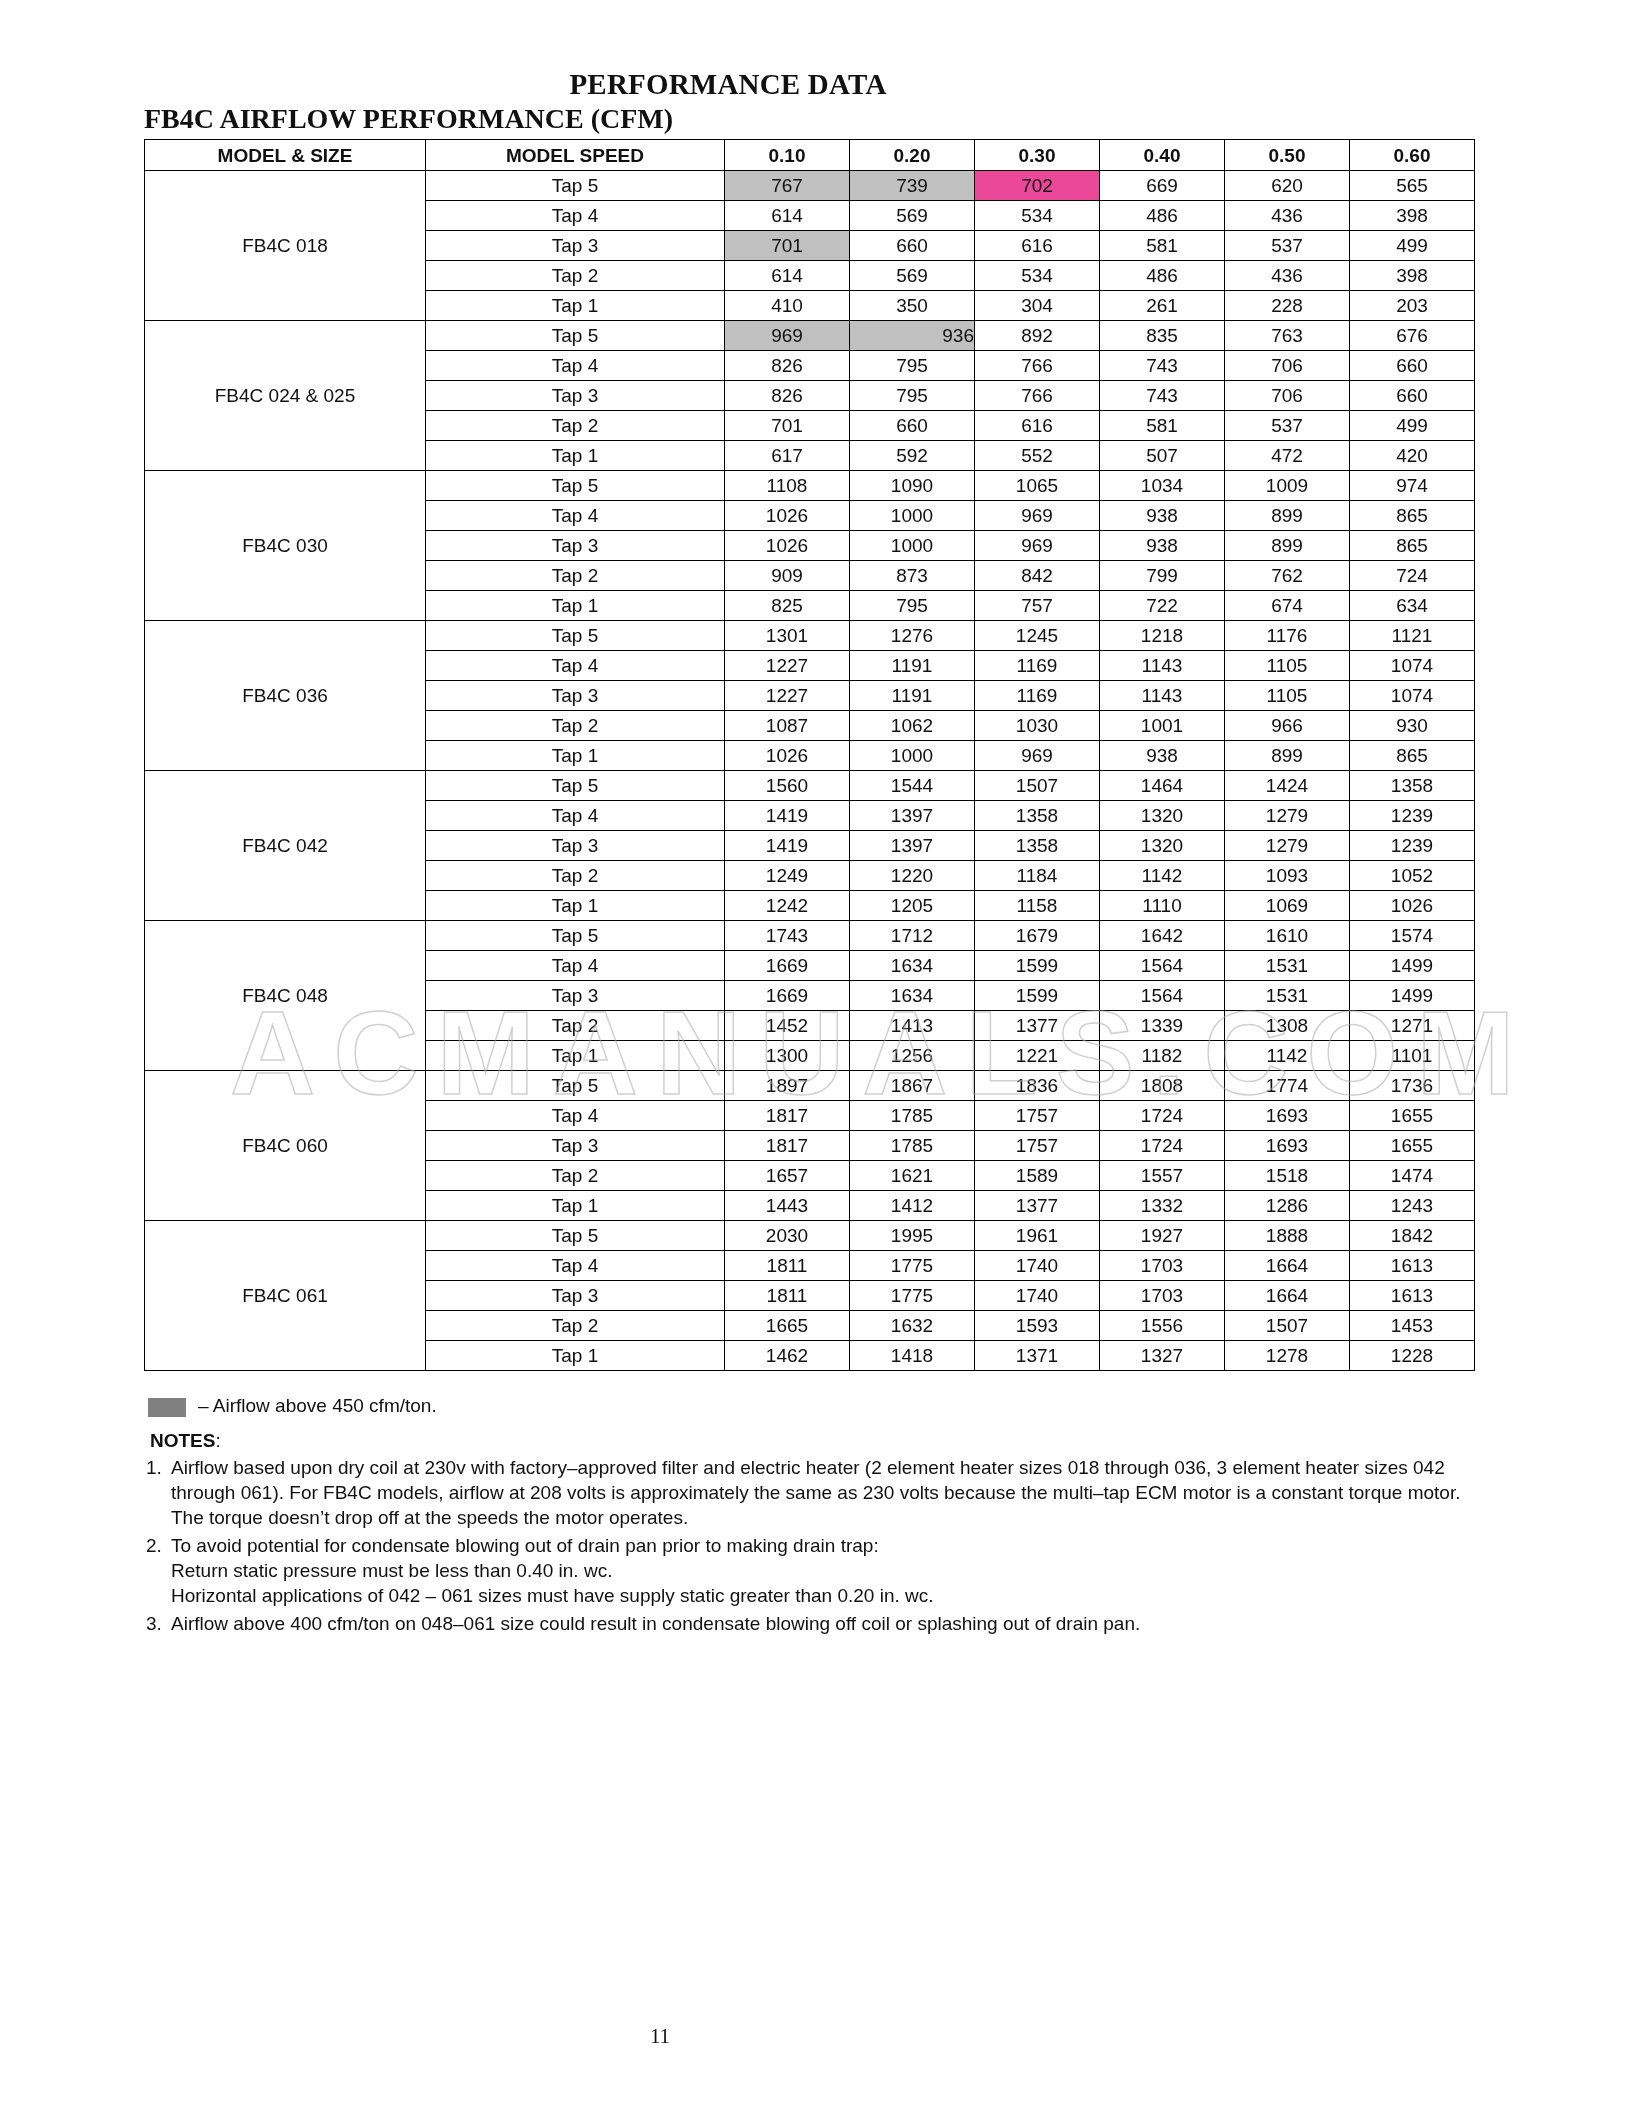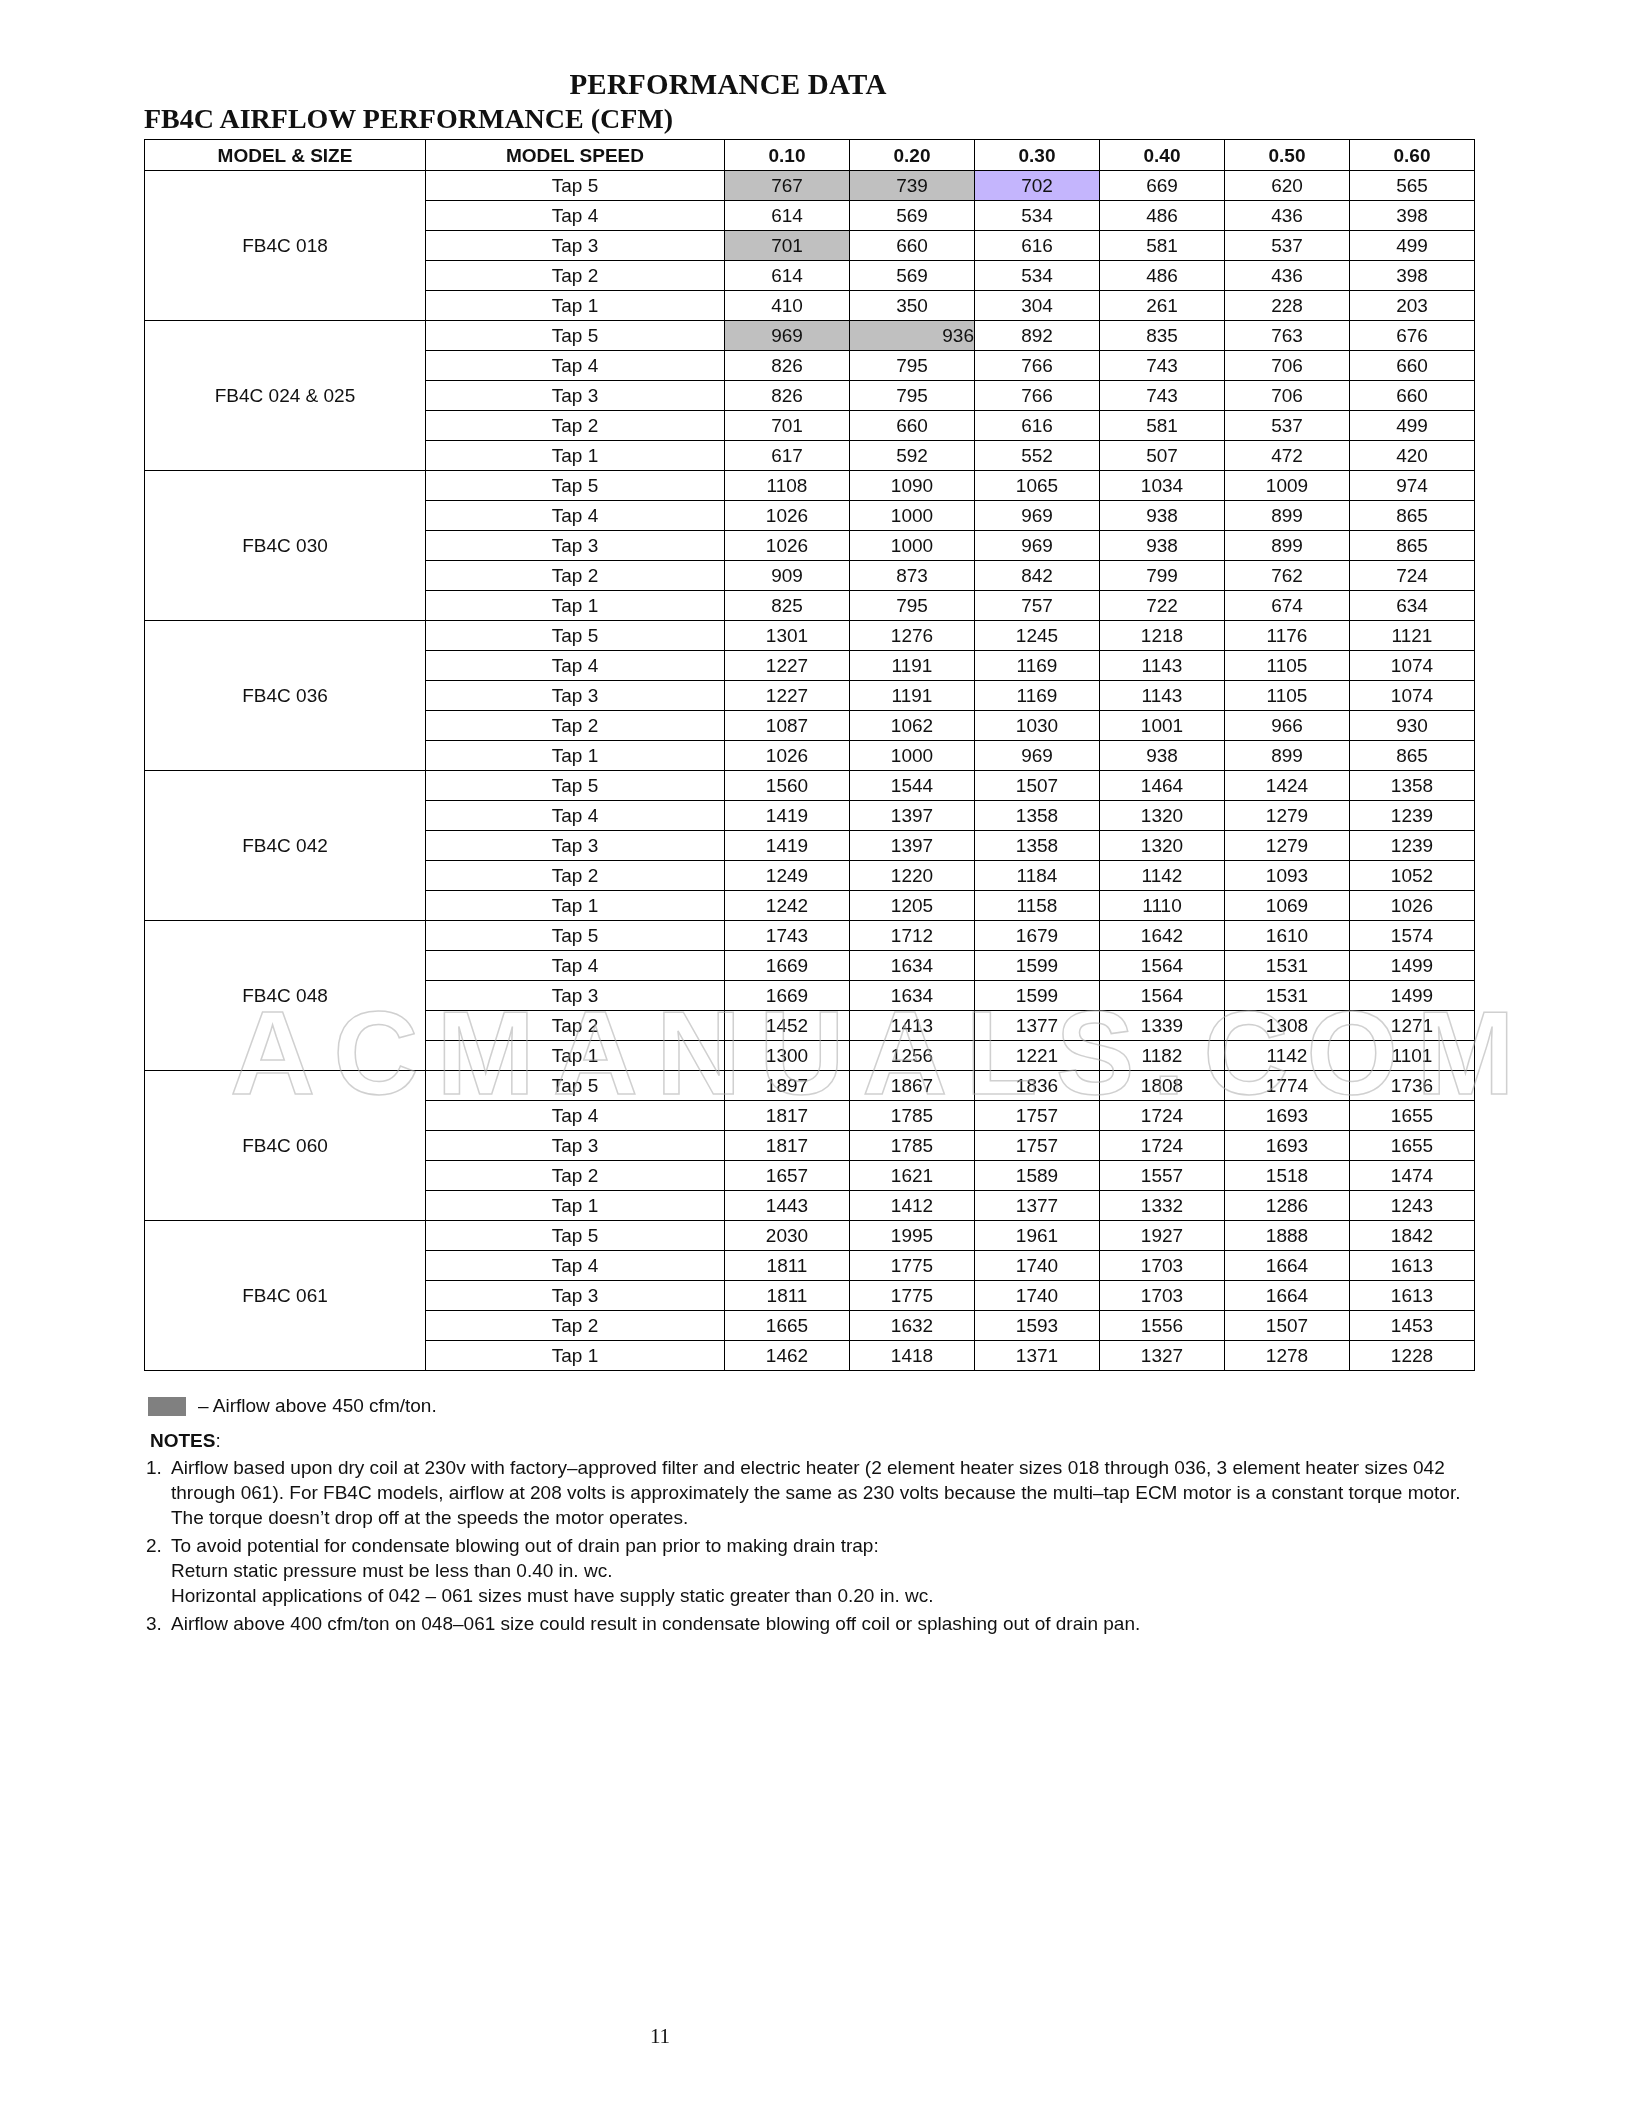--- a/index.html
+++ b/index.html
@@ -17,21 +17,21 @@
     border-collapse: collapse; table-layout: fixed;
     font-family: "Liberation Sans", "DejaVu Sans", sans-serif; font-size: 19px; border-radius: 27px;
   }
   table.perf th, table.perf td {
     border: 1.5px solid #000; text-align: center; vertical-align: middle; padding: 0; height: 29px; line-height: 29px;
   }
   table.perf th { font-weight: bold; height: 30px; }
   table.perf td.model { font-size: 19px; }
   table.perf td.hl { background: #c0c0c0; }
   .legend {
-    position: absolute; left: 148px; top: 1395px; display: flex; align-items: center;
+    position: absolute; left: 148px; top: 1395px; display: flex; align-items: flex-end;
     font-family: "Liberation Sans", "DejaVu Sans", sans-serif; font-size: 19px;
   }
   .legend .swatch { width: 38px; height: 19px; background: #808080; margin-right: 12px; }
   .notes {
     position: absolute; left: 146px; top: 1428px; width: 1330px;
     font-family: "Liberation Sans", "DejaVu Sans", sans-serif; font-size: 19px; line-height: 25px;
   }
   .notes .heading { font-weight: bold; margin-left: 4px; margin-bottom: 2px; }
   .notes .note { display: flex; margin-bottom: 3px; }
   .notes .num { width: 25px; flex: 0 0 25px; }
@@ -74,21 +74,21 @@
       <th>0.50</th>
       <th>0.60</th>
     </tr>
   </thead>
   <tbody id="perf-body">
       <tr>
         <td class="model" rowspan="5">FB4C 018</td>
         <td>Tap 5</td>
         <td class="hl" style="background: rgb(192, 192, 192);">767</td>
         <td class="hl" style="background: rgb(192, 192, 192);">739</td>
-        <td class="hl" style="background: #c4b5fd;">702</td>
+        <td class="hl" style="background: #ec4899;">702</td>
         <td>669</td>
         <td>620</td>
         <td>565</td>
       </tr>
       <tr>
         <td>Tap 4</td>
         <td>614</td>
         <td>569</td>
         <td>534</td>
         <td>486</td>

